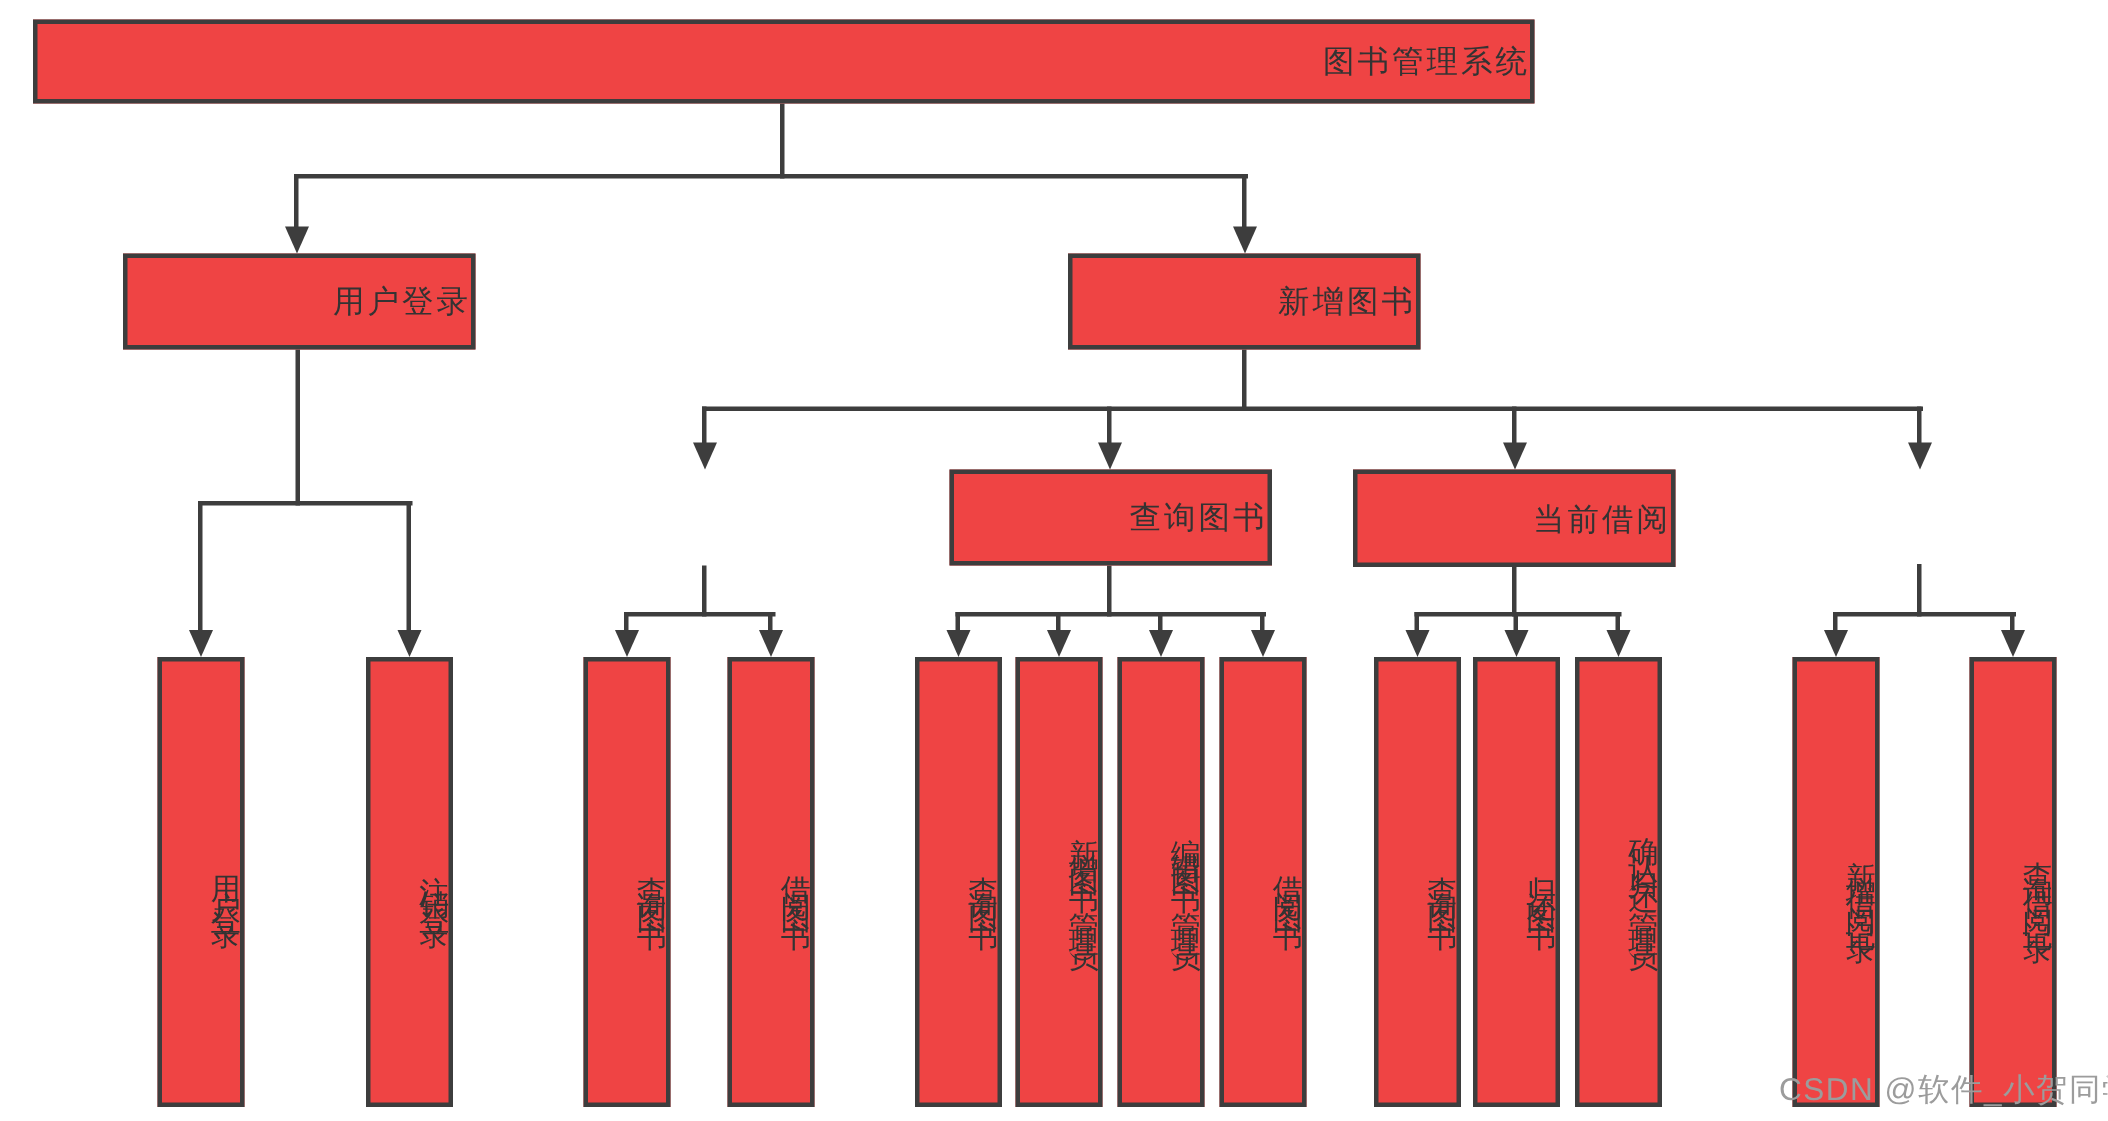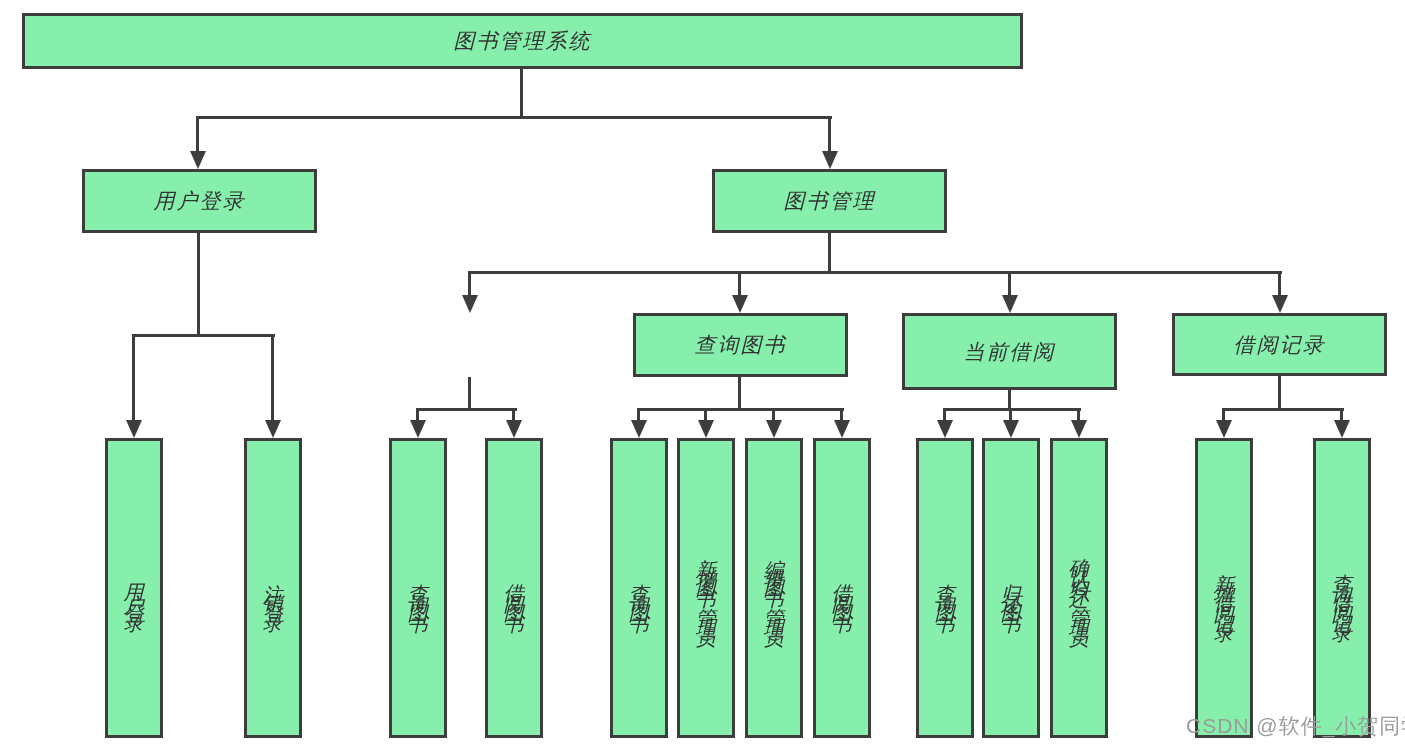--- a/index.html
+++ b/index.html
@@ -11,26 +11,25 @@
     position: relative;
     width: 1405px;
     height: 747px;
     background: #ffffff;
     overflow: hidden;
   }
   .box {
     position: absolute;
     box-sizing: border-box;
     border: 3px solid #3d3d3d;
-    background: #86efac;
+    background: #ef4444;
     display: flex;
     align-items: center;
-    justify-content: center;
+    justify-content: flex-end;
     z-index: 2;
-    font-style: italic;
   }
   .box .lbl {
     color: #333333;
     font-size: 21px;
     letter-spacing: 2px;
     white-space: nowrap;
   }
   .box .vtext {
     writing-mode: vertical-rl;
     text-orientation: mixed;
@@ -131,35 +130,32 @@
 
   <div class="box" style="left:22px; top:13px; width:1001px; height:56px;">
     <span class="lbl">图书管理系统</span>
   </div>
 
   <div class="box" style="left:82px; top:169px; width:235px; height:64px;">
     <span class="lbl">用户登录</span>
   </div>
 
   <div class="box" style="left:712px; top:169px; width:235px; height:64px;">
-    <span class="lbl">图书管理</span>
+    <span class="lbl">新增图书</span>
   </div>
 
 
   <div class="box" style="left:633px; top:313px; width:215px; height:64px;">
     <span class="lbl">查询图书</span>
   </div>
 
-  <div class="box" style="left:902px; top:313px; width:215px; height:77px;">
+  <div class="box" style="left:902px; top:313px; width:215px; height:65px;">
     <span class="lbl">当前借阅</span>
   </div>
 
-  <div class="box" style="left:1172px; top:313px; width:215px; height:63px;">
-    <span class="lbl">借阅记录</span>
-  </div>
 
   <div class="box" style="left:105px; top:438px; width:58px; height:300px;">
     <span class="vtext">用户登录</span>
   </div>
 
   <div class="box" style="left:244px; top:438px; width:58px; height:300px;">
     <span class="vtext">注销登录</span>
   </div>
 
   <div class="box" style="left:389px; top:438px; width:58px; height:300px;">

